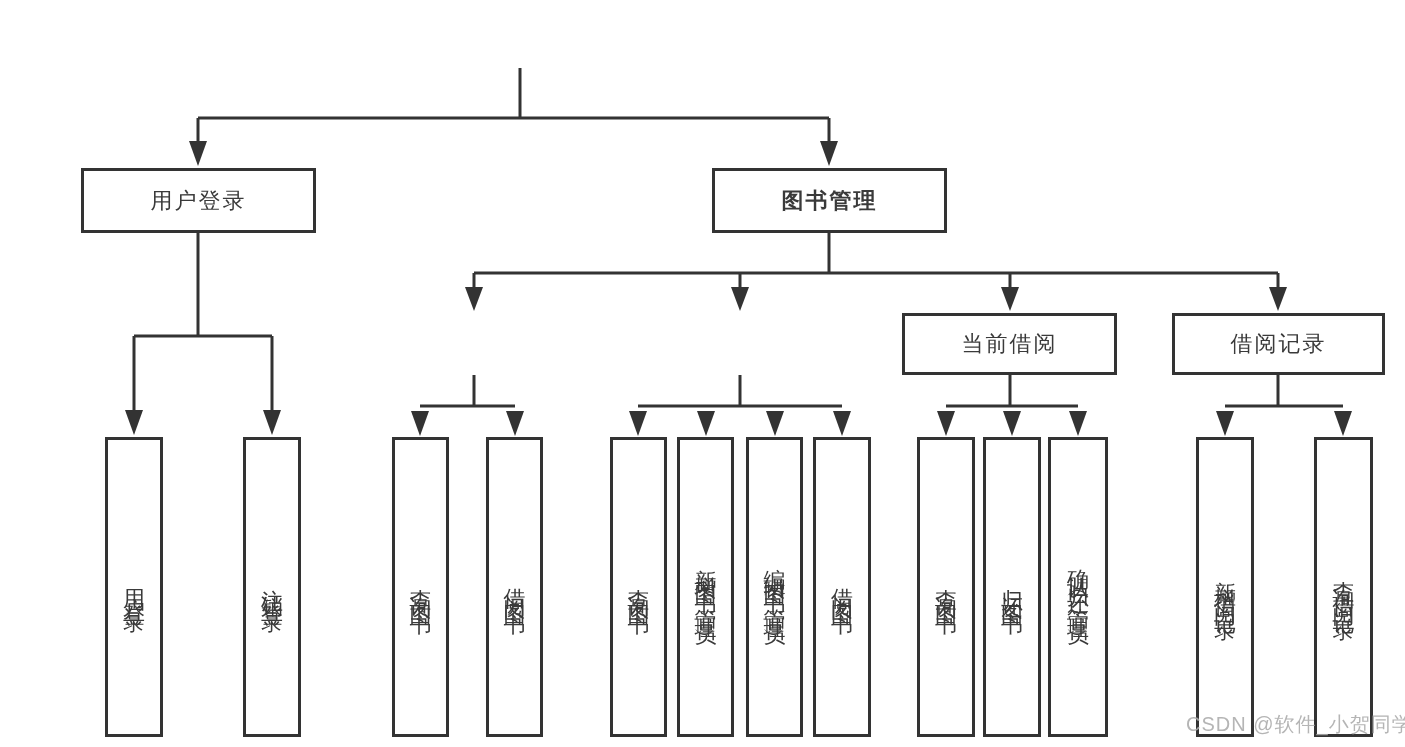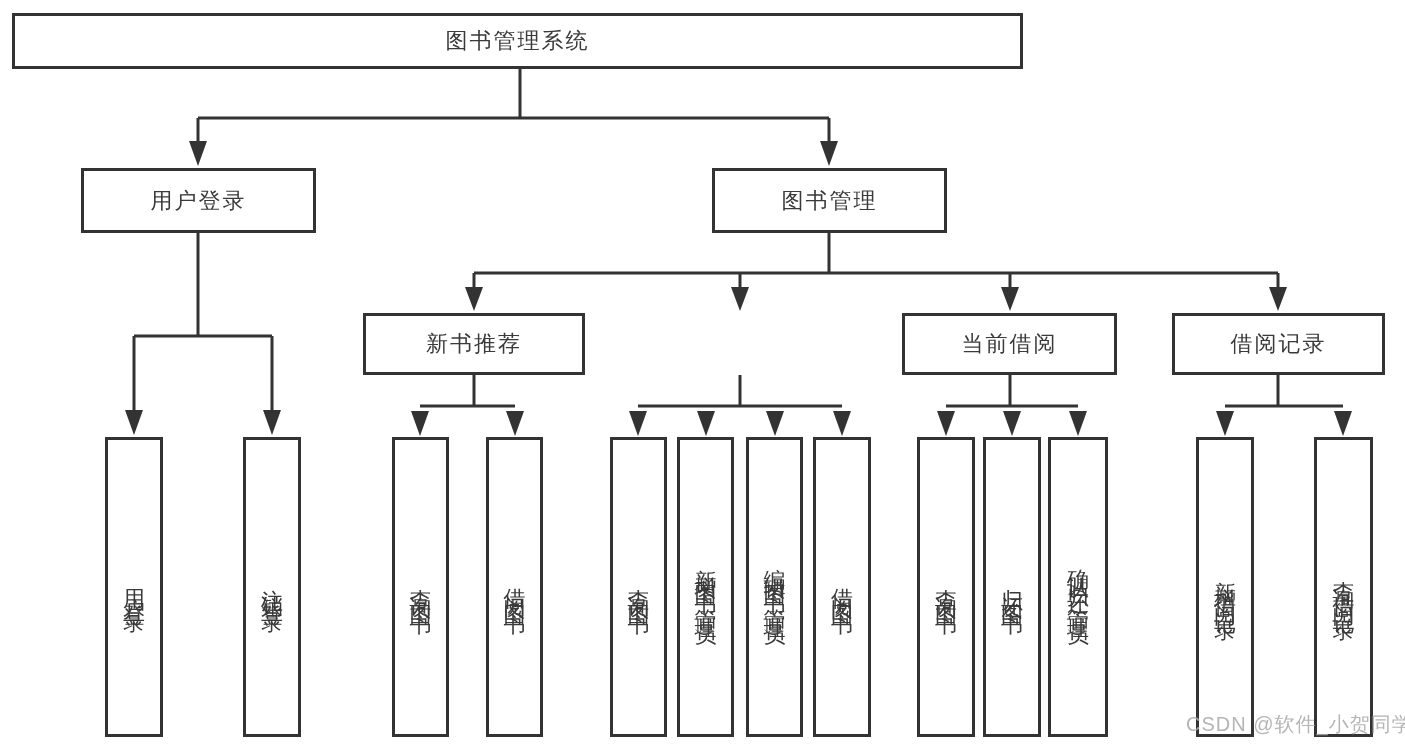--- a/index.html
+++ b/index.html
@@ -32,21 +32,21 @@
     align-items: center;
     justify-content: center;
     font-size: 22px;
     letter-spacing: 2px;
     white-space: nowrap;
     z-index: 2;
   }
   .root  { left: 12px;  top: 13px;  width: 1011px; height: 56px; }
   .l2    { top: 168px;  height: 65px; }
   .l2-a  { left: 81px;  width: 235px; }
-  .l2-b  { left: 712px; width: 235px; }
+  .l2-b  { left: 712px; width: 235px; font-weight: bold; }
   .l3    { top: 313px;  height: 62px; }
   .l3-a  { left: 363px;  width: 222px; }
   .l3-b  { left: 634px;  width: 213px; }
   .l3-c  { left: 902px;  width: 215px; }
   .l3-d  { left: 1172px; width: 213px; }
   .leaf  {
     top: 437px; height: 300px;
     writing-mode: vertical-rl;
     text-orientation: mixed;
     letter-spacing: 8px;
@@ -126,26 +126,24 @@
     <polygon points="937,411 955,411 946,436"></polygon>
     <polygon points="1003,411 1021,411 1012,436"></polygon>
     <polygon points="1069,411 1087,411 1078,436"></polygon>
 
     <path d="M1278 375 V406"></path>
     <path d="M1225 406 H1343"></path>
     <polygon points="1216,411 1234,411 1225,436"></polygon>
     <polygon points="1334,411 1352,411 1343,436"></polygon>
   </svg>
 
-  <div class="node root">图书管理系统</div>
 
   <div class="node l2 l2-a">用户登录</div>
   <div class="node l2 l2-b">图书管理</div>
 
-  <div class="node l3 l3-a">新书推荐</div>
   <div class="node l3 l3-c">当前借阅</div>
   <div class="node l3 l3-d">借阅记录</div>
 
   <div class="node leaf lf1">用户登录</div>
   <div class="node leaf lf2">注销登录</div>
 
   <div class="node leaf lf3">查询图书</div>
   <div class="node leaf lf4">借阅图书</div>
 
   <div class="node leaf lf5">查询图书</div>

